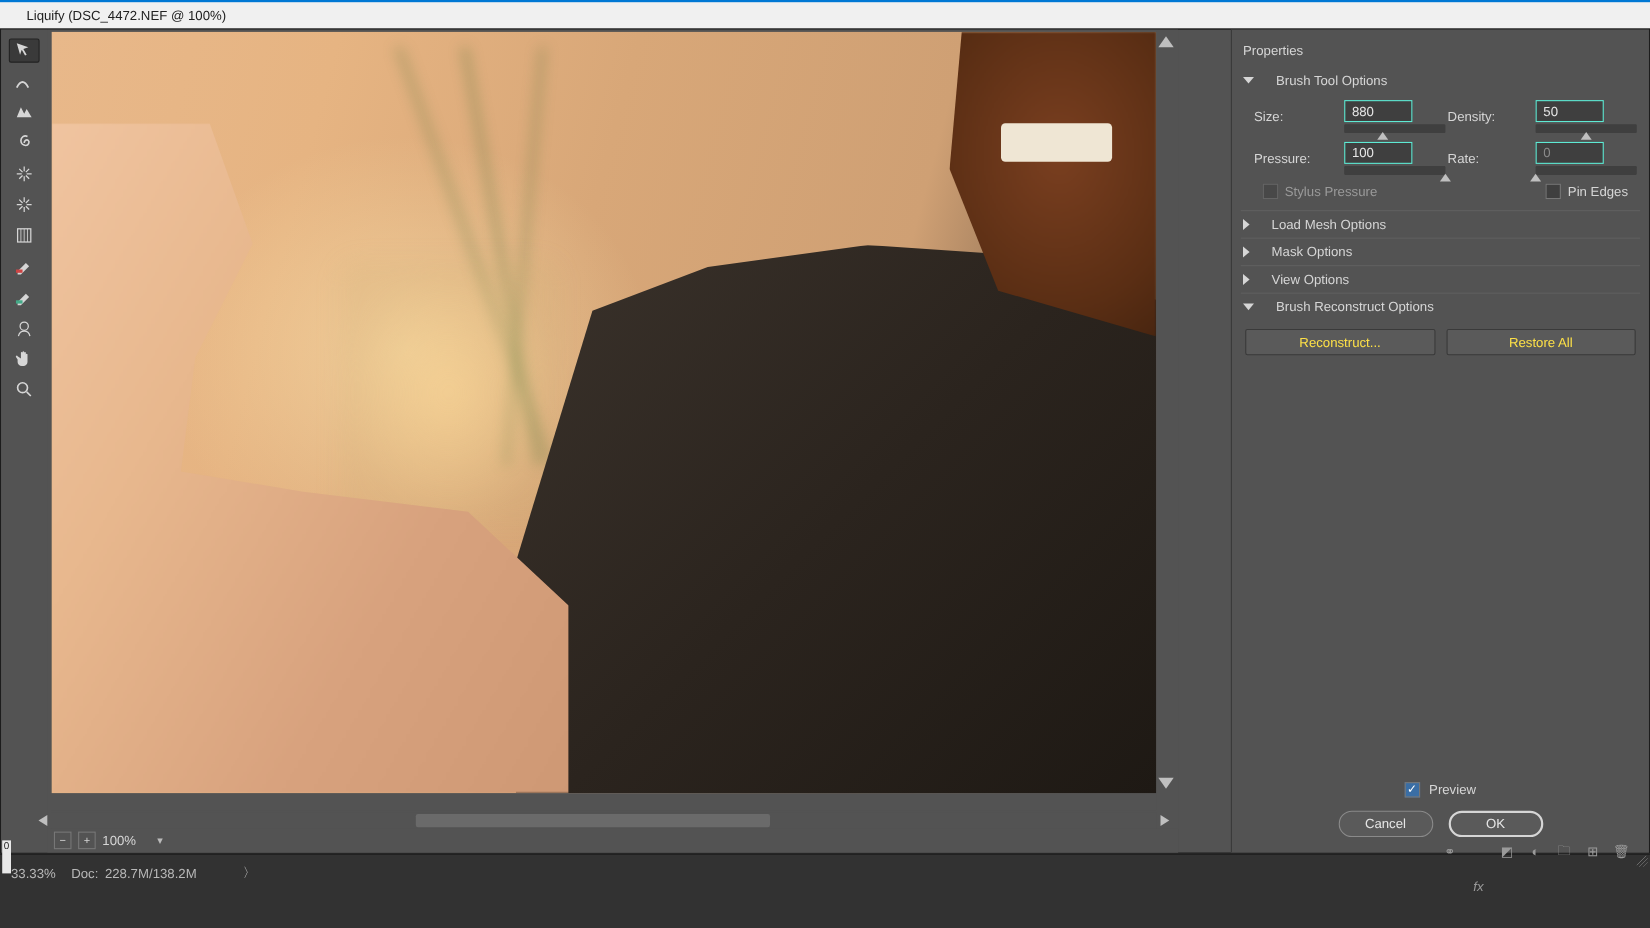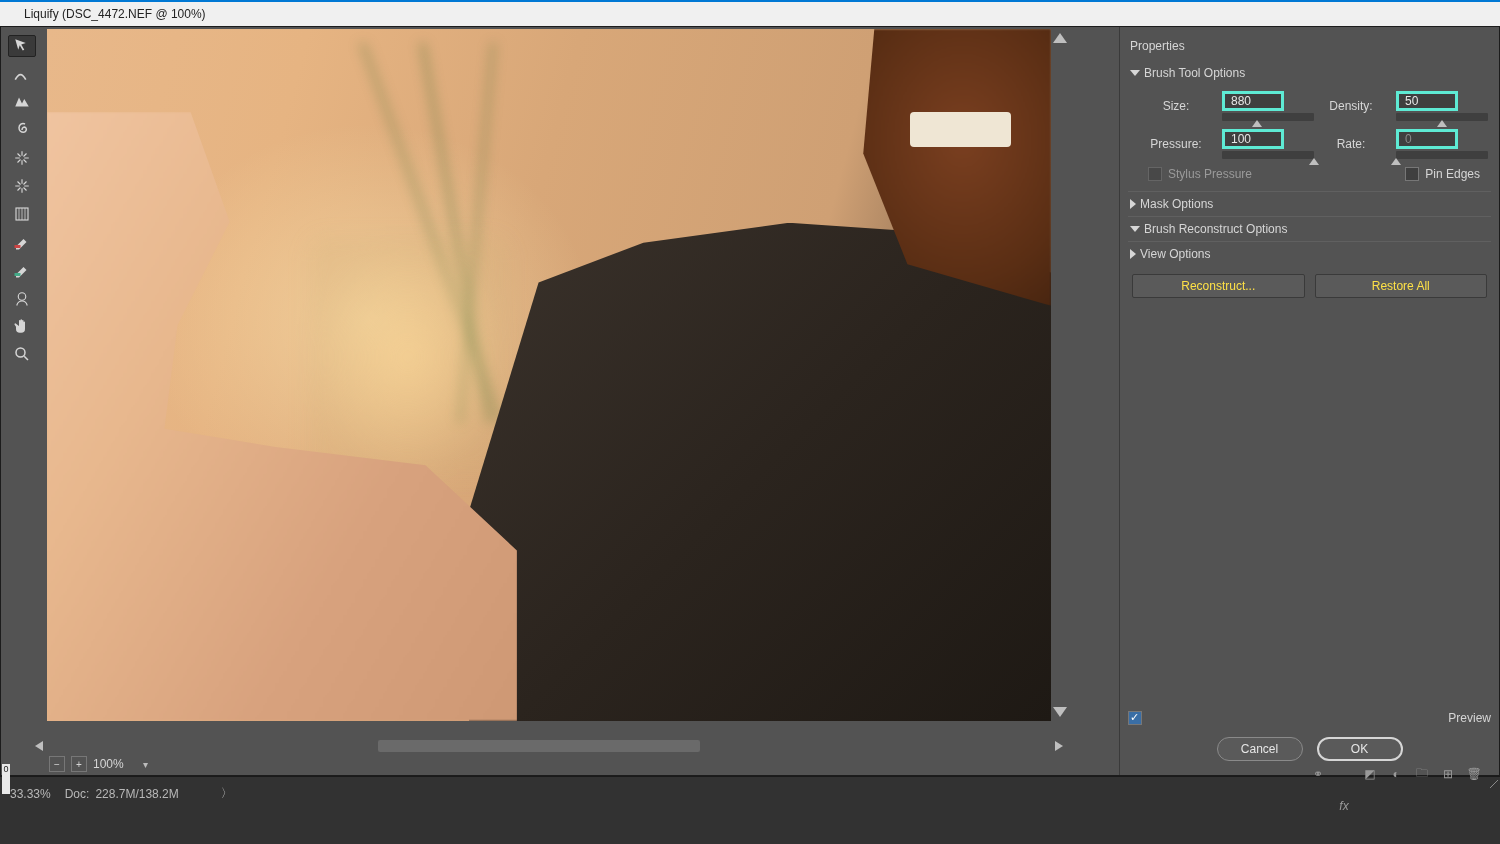--- a/index.html
+++ b/index.html
@@ -125,45 +125,45 @@
   .zoombar .btn { width: 16px; height: 16px; border: 1px solid #777; display: flex; align-items: center; justify-content: center; font-size: 10px; }
   .zoombar .val { min-width: 44px; }
   .zoombar .chev { font-size: 10px; color: #bbb; }
   .panel {
     width: 380px; background: #535353; border-left: 1px solid #3a3a3a; display: flex; flex-direction: column;
     padding: 8px;
     margin-left: 48px;
   }
   .panel-title { color: #d6d6d6; font-size: 12px; padding: 4px 2px 8px; }
   .section-hdr {
-    display: flex; align-items: center; gap: 4px; color: #d6d6d6; font-size: 12px;
+    display: flex; align-items: center; gap: 20px; color: #d6d6d6; font-size: 12px;
     padding: 5px 2px; border-top: 1px solid #606060; cursor: default;
   }
   .section-hdr.first { border-top: none; }
   .disclosure { width: 0; height: 0; display: inline-block; }
   .disclosure.open { border-left: 5px solid transparent; border-right: 5px solid transparent; border-top: 6px solid #d6d6d6; }
   .disclosure.closed { border-top: 5px solid transparent; border-bottom: 5px solid transparent; border-left: 6px solid #d6d6d6; }
   .brush-grid { display: grid; grid-template-columns: 72px 84px 70px 84px; align-items: center; row-gap: 8px; column-gap: 10px; padding: 6px 4px 10px 12px; }
-  .lbl { text-align: center; color: #d6d6d6; }
+  .lbl { text-align: left; color: #d6d6d6; }
   .inp-wrap { display: flex; flex-direction: column; gap: 2px; }
-  .inp { background: #3f3f3f; border: 3px solid #5eead4; color: #e6e6e6; height: 20px; padding: 0 6px; width: 62px; font-size: 12px; }
+  .inp { background: #3f3f3f; border: 1px solid #5eead4; color: #e6e6e6; height: 20px; padding: 0 6px; width: 62px; font-size: 12px; }
   .inp.disabled { color: #8a8a8a; }
   .slider { height: 8px; background: #3f3f3f; position: relative; width: 92px; border-radius: 1px; }
   .slider .tri { position: absolute; top: 7px; width: 0; height: 0; border-left: 5px solid transparent; border-right: 5px solid transparent; border-bottom: 7px solid #bfbfbf; transform: translateX(-50%); }
   .check-row { grid-column: 1 / span 2; display: flex; align-items: center; gap: 6px; padding-left: 8px; color: #9a9a9a; }
   .check-row2 { grid-column: 3 / span 2; display: flex; align-items: center; gap: 6px; color: #d6d6d6; justify-content: flex-end; }
   .chk { width: 14px; height: 14px; border: 1px solid #777; background: #3f3f3f; display: inline-block; }
   .chk.disabled { opacity: .5; }
   .btnrow { display: flex; gap: 10px; padding: 8px 4px 6px; }
   .panel-btn {
     flex: 1; height: 24px; background: #5a5a5a; border: 1px solid #3a3a3a; color: #fde047;
     display: flex; align-items: center; justify-content: center; border-radius: 2px;
   }
   .spacer { flex: 1; }
-  .preview-row { display: flex; justify-content: space-between; align-items: center; gap: 8px; padding: 8px 0; }
+  .preview-row { display: flex; justify-content: center; align-items: center; gap: 8px; padding: 8px 0; }
   .chk.checked { background: #3a6ea5; position: relative; }
   .chk.checked::after { content: "✓"; position: absolute; color: #fff; font-size: 11px; left: 1px; top: -1px; }
   .dialog-btns { display: flex; justify-content: center; gap: 14px; padding: 4px 0 6px; }
   .dlg-btn {
     width: 86px; height: 24px; border-radius: 12px; display: flex; align-items: center; justify-content: center;
     background: #5a5a5a; border: 1px solid #8a8a8a; color: #e6e6e6;
   }
   .dlg-btn.primary { border: 2px solid #d6d6d6; }
   .status-bar {
     height: 34px; background: #323232; display: flex; align-items: center; gap: 14px; padding: 0 10px;
@@ -325,29 +325,33 @@
         <span>Stylus Pressure</span>
       </div>
       <div class="check-row2">
         <span class="chk"></span>
         <span>Pin Edges</span>
       </div>
     </div>
 
     <div class="section-hdr">
       <span class="disclosure closed"></span>
+      <span>Load Mesh Options</span>
+    </div>
+    <div class="section-hdr">
+      <span class="disclosure closed"></span>
       <span>Mask Options</span>
+    </div>
+    <div class="section-hdr">
+      <span class="disclosure closed"></span>
+      <span>View Options</span>
     </div>
     <div class="section-hdr">
       <span class="disclosure open"></span>
       <span>Brush Reconstruct Options</span>
-    </div>
-    <div class="section-hdr">
-      <span class="disclosure closed"></span>
-      <span>View Options</span>
     </div>
     <div class="btnrow">
       <div class="panel-btn">Reconstruct...</div>
       <div class="panel-btn">Restore All</div>
     </div>
 
     <div class="spacer"></div>
 
     <div class="preview-row">
       <span class="chk checked"></span>

